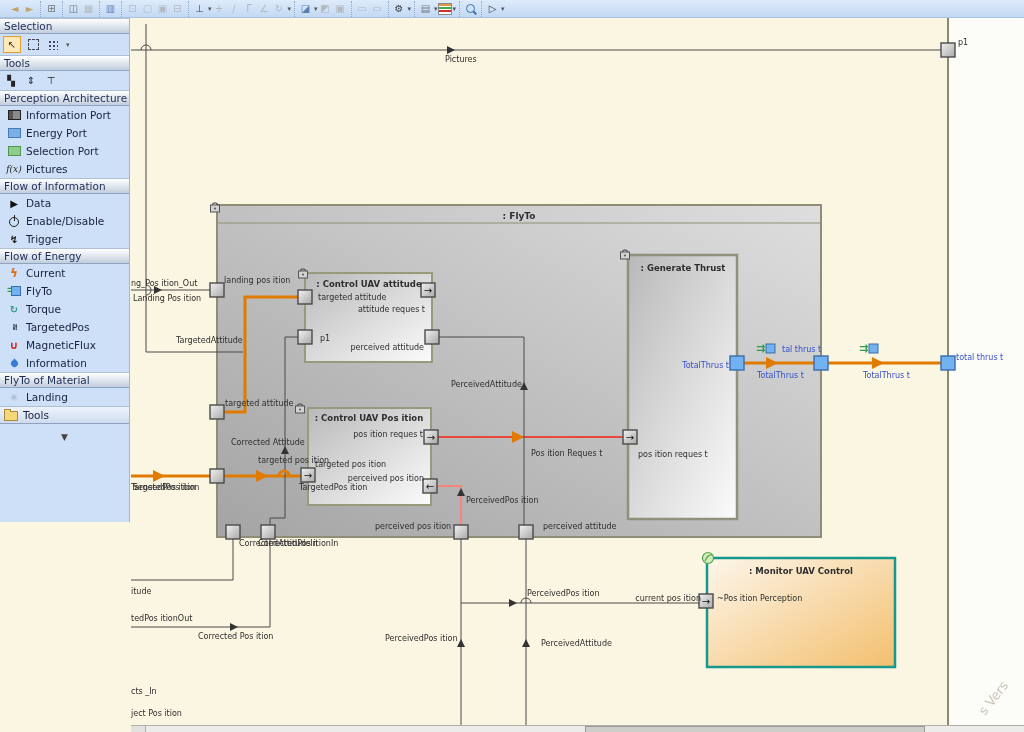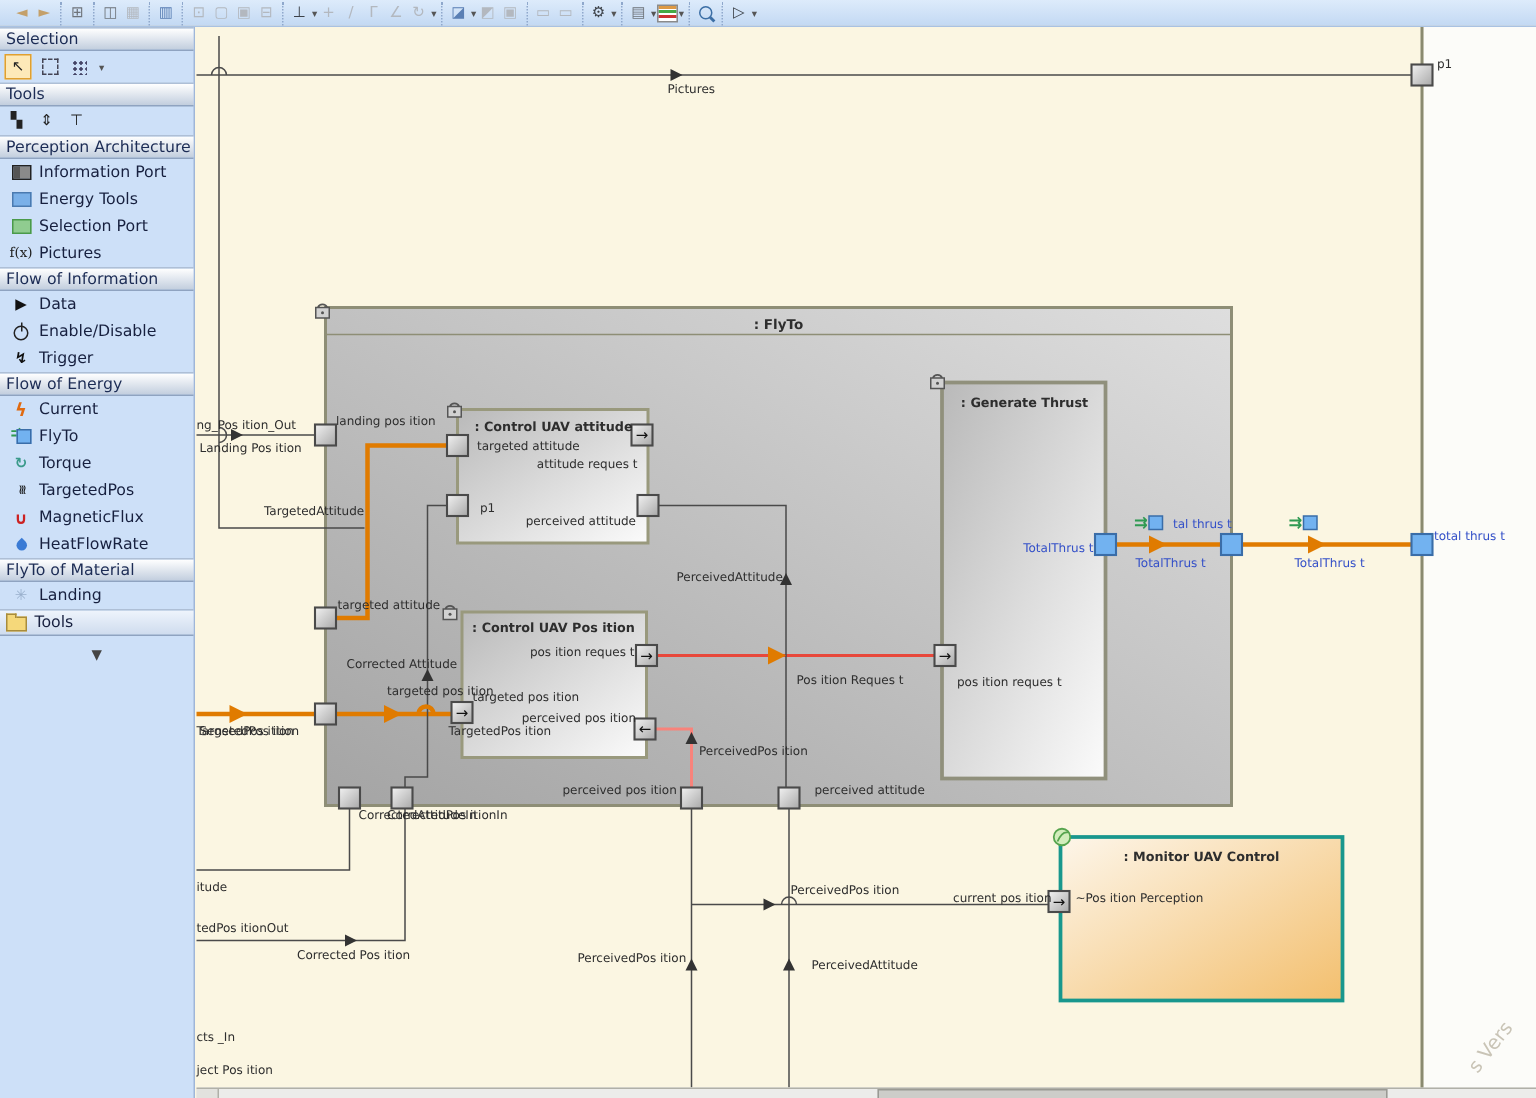--- a/index.html
+++ b/index.html
@@ -26,38 +26,38 @@
   .tbtn.blu{color:#5a7fb4;}
   .tbtn.list{width:12px;height:10px;border:1px solid #8a8a8a;background:
     linear-gradient(to bottom,#d94 0 2px,#fff 2px 3px,#4a4 3px 5px,#fff 5px 6px,#c33 6px 8px,#fff 8px);}
   .tbtn.mag{position:relative;}
   .tbtn.mag::before{content:"";width:7px;height:7px;border:1.5px solid #3b6ea5;border-radius:50%;display:block;}
   .tbtn.mag::after{content:"";position:absolute;width:4px;height:1.5px;background:#3b6ea5;
     transform:rotate(45deg);right:1px;bottom:2px;}
   .dd{font-size:7px;color:#555;margin-left:1px;}
 
   
-  .sidebar{position:absolute;left:0;top:18px;width:130px;height:714px;background:#cde0f8;
+  .sidebar{position:absolute;left:0;top:18px;width:130px;height:504px;background:#cde0f8;
     z-index:5;border-right:1px solid #9fb6d8;box-sizing:border-box;font-size:10.5px;color:#17203f;}
   .phead{background:linear-gradient(#ffffff,#c2cede);border-top:1px solid #aebfd6;
     border-bottom:1px solid #8fa3c0;color:#1c2c55;padding:1px 0 1px 4px;font-size:10.5px;}
   .prow{display:flex;align-items:center;gap:4px;padding:2px 3px;}
   .pi{display:flex;align-items:center;gap:5px;padding:2px 16px 2px 7px;height:14px;}
   .ic{display:inline-flex;align-items:center;justify-content:center;width:14px;height:12px;
     font-size:10px;flex:none;}
   .selbtn{display:inline-flex;align-items:center;justify-content:center;width:16px;height:15px;
     font-size:10px;color:#222;}
   .selbtn.sel{background:#fde9b8;border:1px solid #e0a030;}
   .ic-marquee{width:9px;height:9px;border:1px dashed #445;}
   .ic-grid{width:10px;height:10px;background-image:radial-gradient(#446 1px,transparent 1.3px);
     background-size:4px 4px;}
   .ic-infoport{width:11px;height:8px;border:1px solid #222;background:linear-gradient(90deg,#555 0 4px,#8a8a8a 4px);}
   .ic-energyport{width:11px;height:8px;border:1px solid #4a7ab0;background:#7ab0e8;}
   .ic-materialport{width:11px;height:8px;border:1px solid #4a9a4a;background:#90cc90;}
-  .ic-fx{font-family:"DejaVu Serif",serif;font-size:9px;color:#222;}
+  .ic-fx{font-style:italic;font-family:"DejaVu Serif",serif;font-size:9px;color:#222;}
   .ic-data{color:#111;}
   .ic-power{position:relative;width:10px;height:10px;}
   .ic-power::before{content:"";position:absolute;left:0;top:1px;width:8px;height:8px;
     border:1.4px solid #222;border-radius:50%;}
   .ic-power::after{content:"";position:absolute;left:4.6px;top:-1px;width:1.6px;height:6px;background:#222;}
   .ic-trigger{color:#111;font-weight:bold;}
   .ic-current{color:#e06a10;font-weight:bold;font-size:12px;}
   .ifico{position:relative;width:16px;height:10px;}
   .ifico .a{position:absolute;left:0;top:-2px;color:#2f9a52;font-size:10px;font-weight:bold;}
   .ifico .s{position:absolute;right:0;top:0;width:8px;height:8px;background:#72b2f0;border:1px solid #3a6da8;}
@@ -329,21 +329,21 @@
   <div class="pi">
     <span class="ic">
         <span class="ic-infoport"></span>
       </span>
     <span>Information Port</span>
   </div>
   <div class="pi">
     <span class="ic">
         <span class="ic-energyport"></span>
       </span>
-    <span>Energy Tools</span>
+    <span>Energy Port</span>
   </div>
   <div class="pi">
     <span class="ic">
         <span class="ic-materialport"></span>
       </span>
     <span>Selection Port</span>
   </div>
   <div class="pi">
     <span class="ic ic-fx">f(x)</span>
     <span>Pictures</span>
@@ -388,21 +388,21 @@
     <span>TargetedPos</span>
   </div>
   <div class="pi">
     <span class="ic ic-magnet">∪</span>
     <span>MagneticFlux</span>
   </div>
   <div class="pi">
     <span class="ic">
         <span class="ic-drop"></span>
       </span>
-    <span>HeatFlowRate</span>
+    <span>Information</span>
   </div>
 
   <div class="phead">FlyTo of Material</div>
   <div class="pi">
     <span class="ic ic-material">✳</span>
     <span>Landing</span>
   </div>
 
   <div class="tools-folder-row">
     <span class="ic">

